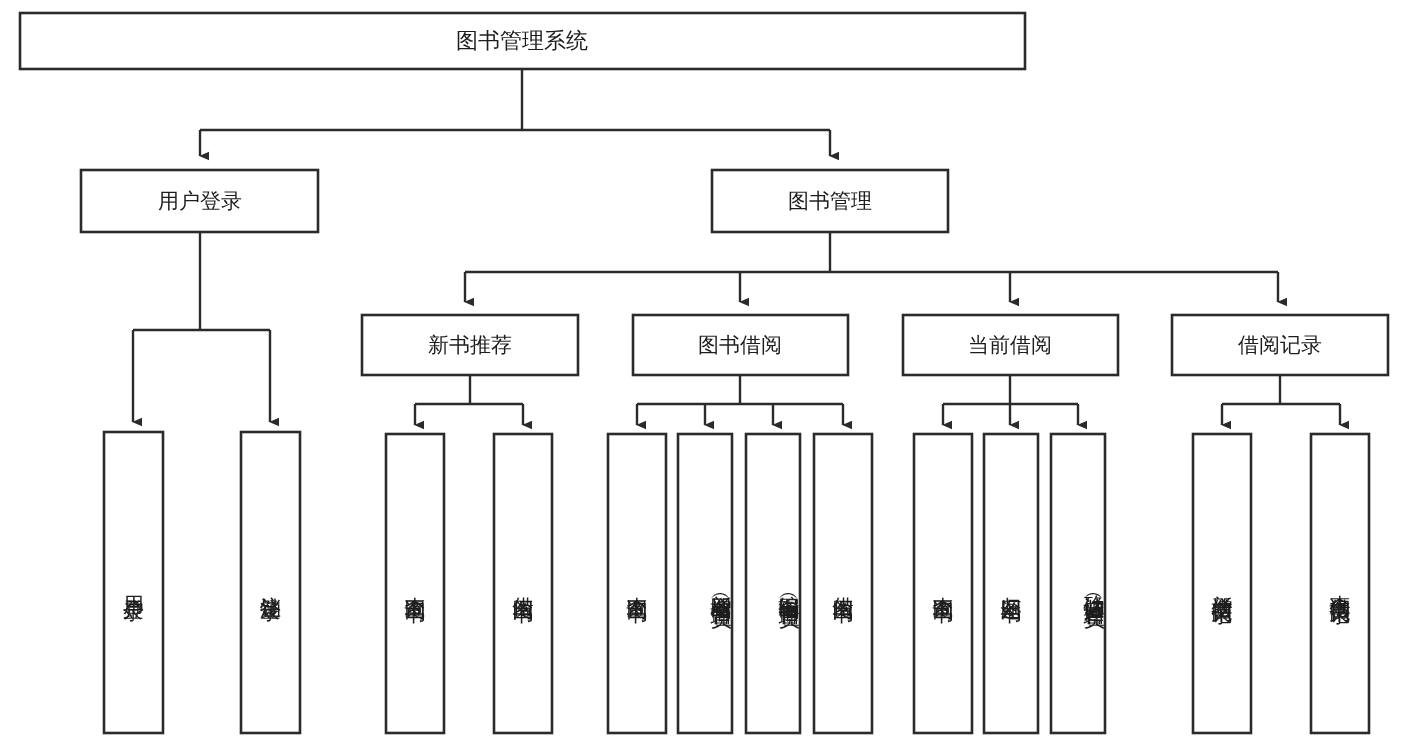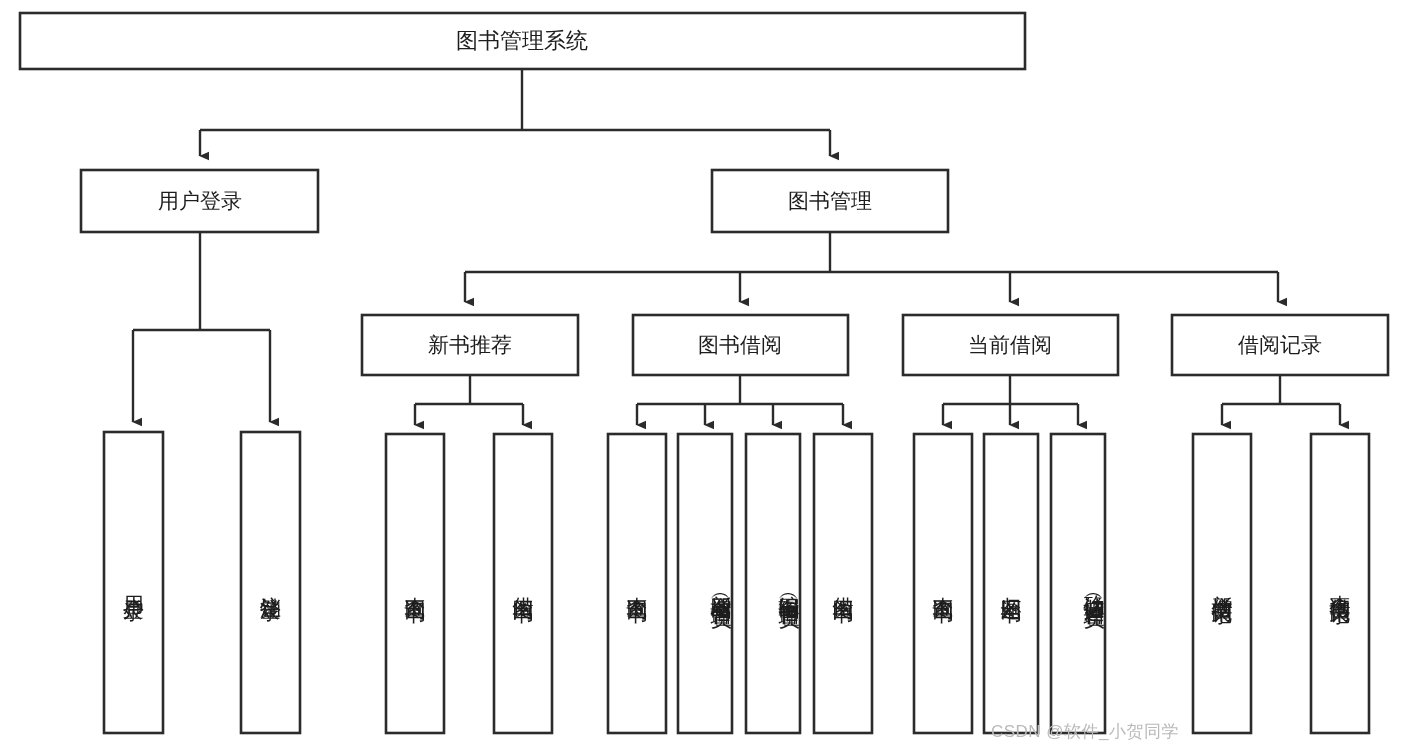--- a/index.html
+++ b/index.html
@@ -201,15 +201,14 @@
   <div class="leaf-label" style="left:746px; top:434px; width:54px; height:299px; display:flex; align-items:flex-start; justify-content:center; padding-top:6px; box-sizing:border-box;">编辑图书（管理员）</div>
   <div class="leaf-label" style="left:814px; top:434px; width:58px; height:299px; display:flex; align-items:center; justify-content:center;">借阅图书</div>
 
   <div class="leaf-label" style="left:914px; top:434px; width:58px; height:299px; display:flex; align-items:center; justify-content:center;">查询图书</div>
   <div class="leaf-label" style="left:984px; top:434px; width:54px; height:299px; display:flex; align-items:center; justify-content:center;">归还图书</div>
   <div class="leaf-label" style="left:1051px; top:434px; width:54px; height:299px; display:flex; align-items:flex-start; justify-content:center; padding-top:6px; box-sizing:border-box;">确认归还（管理员）</div>
 
   <div class="leaf-label" style="left:1193px; top:434px; width:58px; height:299px; display:flex; align-items:center; justify-content:center;">新增借阅记录</div>
   <div class="leaf-label" style="left:1311px; top:434px; width:58px; height:299px; display:flex; align-items:center; justify-content:center;">查询借阅记录</div>
 
-  <div class="watermark">CSDN @软件_小贺同学</div>
 
 </div>
 
 </body></html>

